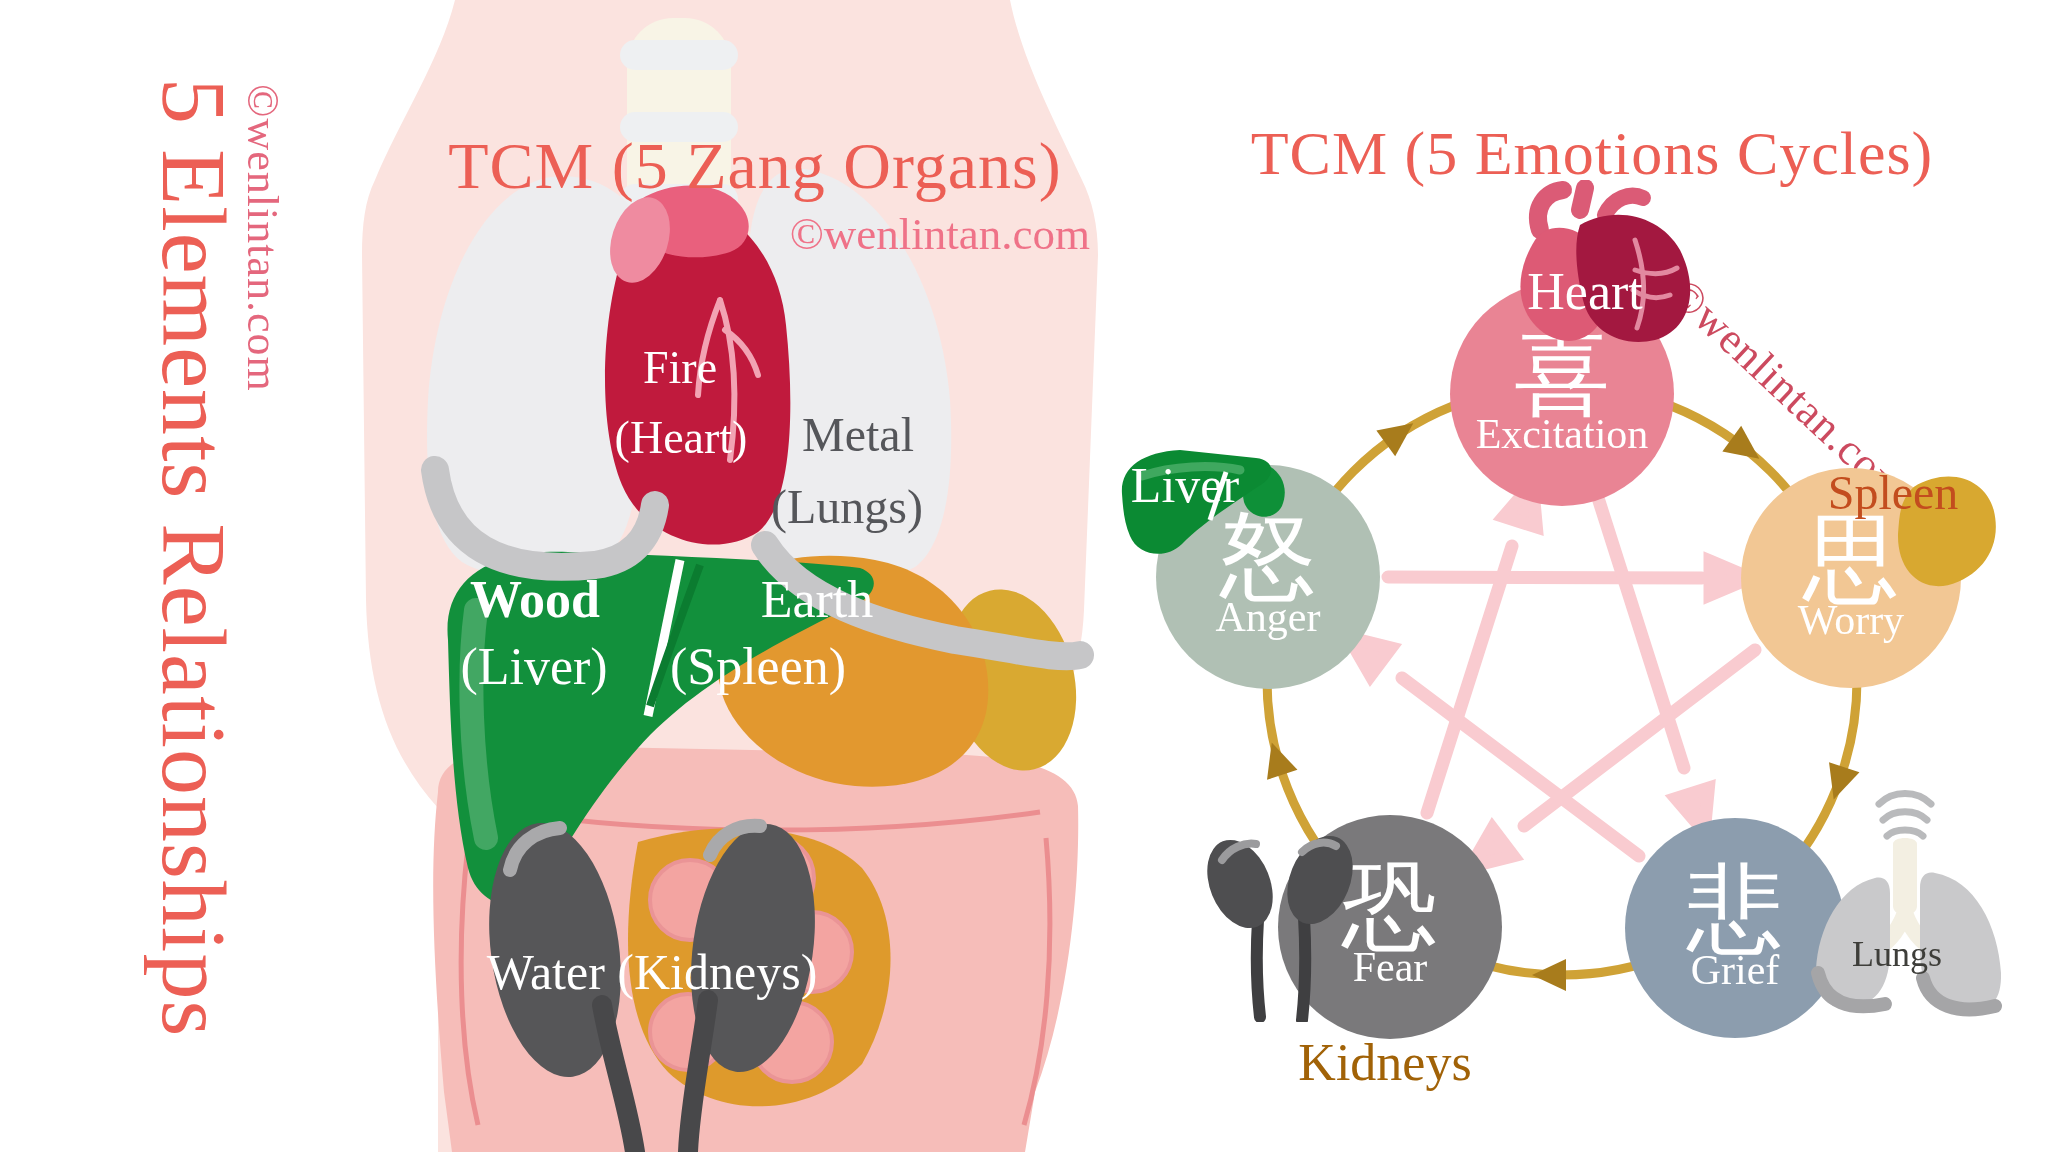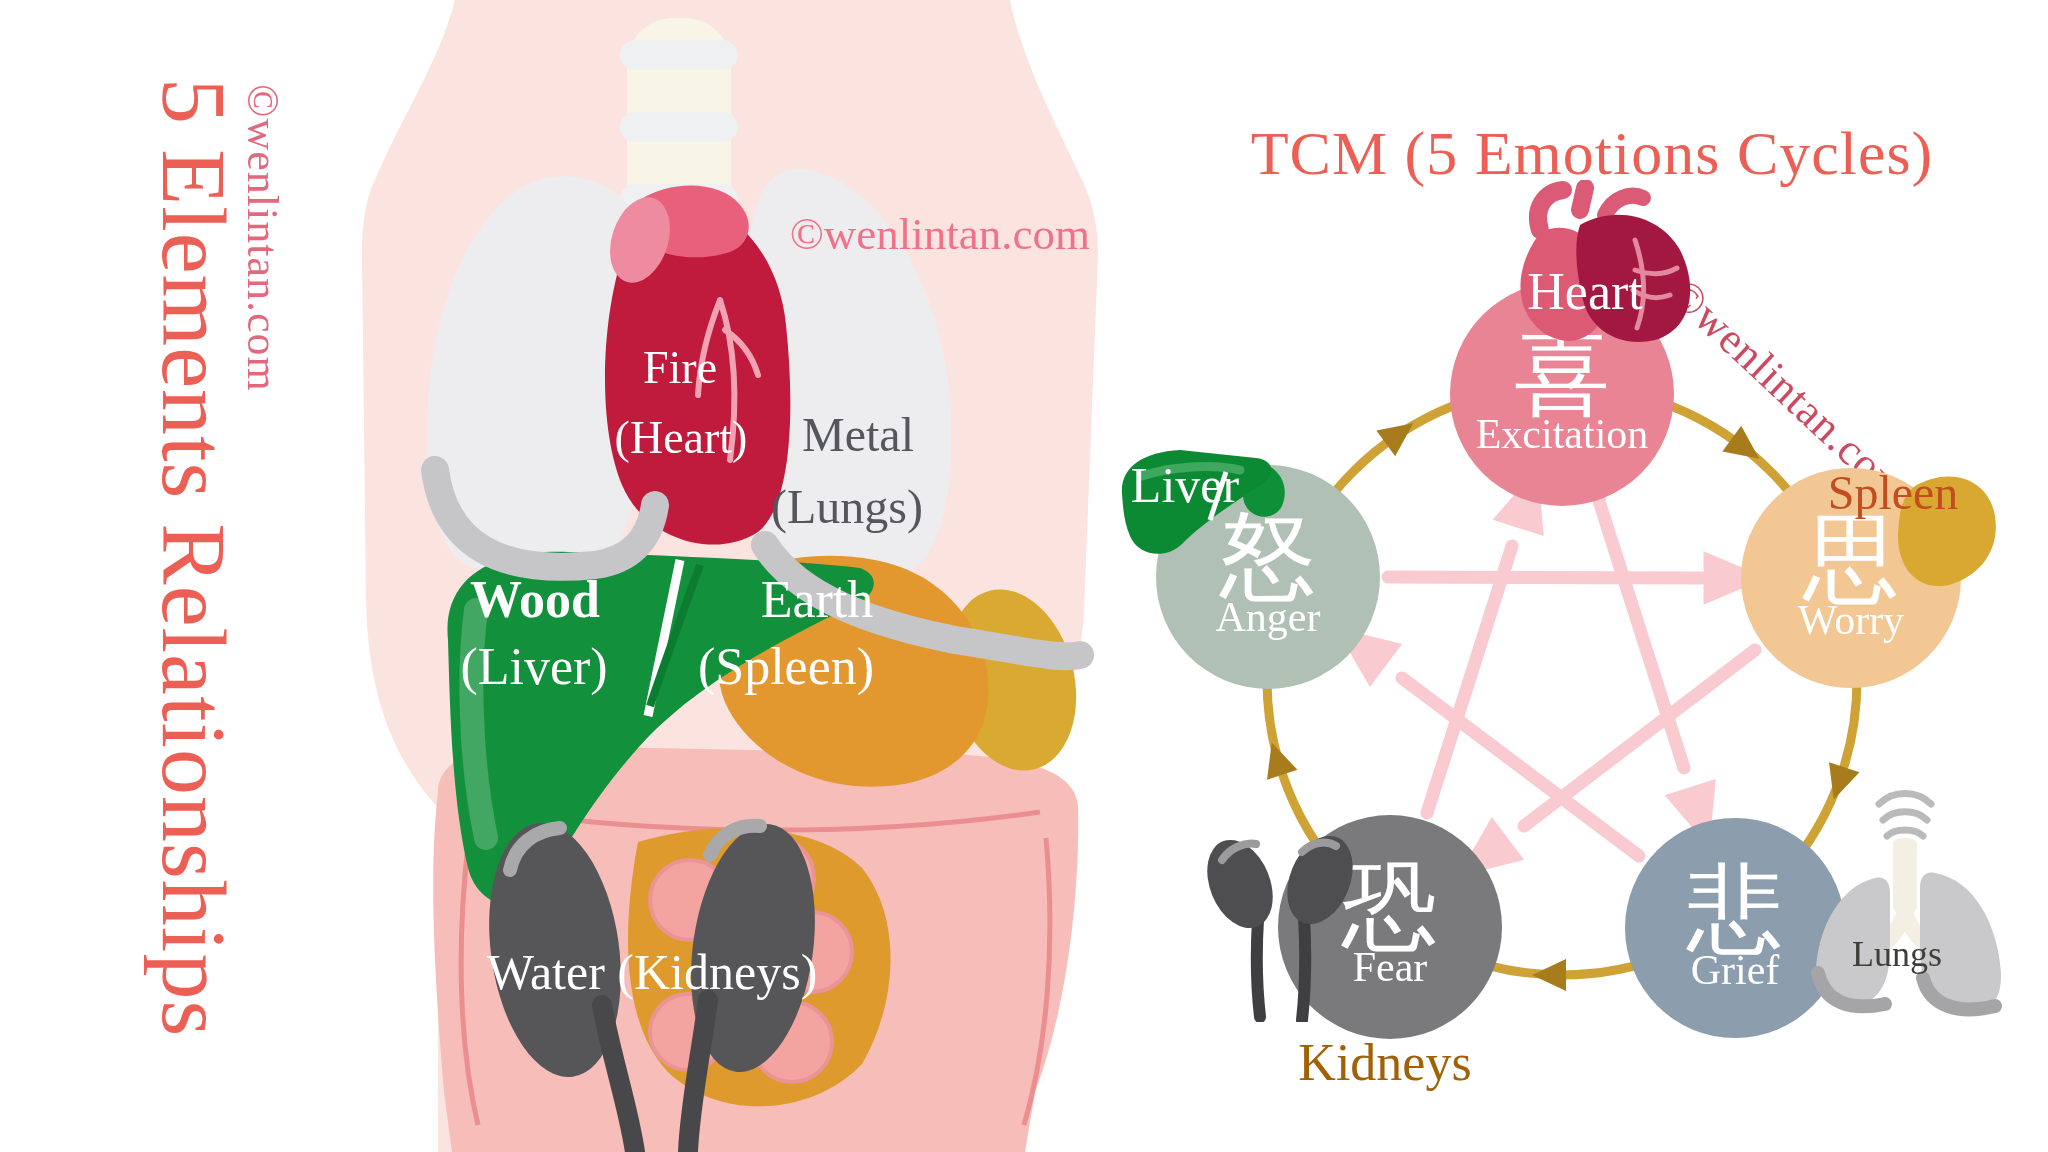--- a/index.html
+++ b/index.html
@@ -93,30 +93,31 @@
     <path d="M425,545 C460,600 540,625 615,640 C680,650 720,660 740,655" stroke="#c6c6c8" stroke-width="28" fill="none" stroke-linecap="round"></path>
 
     <ellipse cx="215" cy="950" rx="64" ry="128" fill="#565658" transform="rotate(-8 215 950)"></ellipse>
     <ellipse cx="413" cy="948" rx="60" ry="125" fill="#565658" transform="rotate(8 413 948)"></ellipse>
     <path d="M170,870 C175,845 195,830 220,828" stroke="#a9a9ab" stroke-width="14" fill="none" stroke-linecap="round"></path>
     <path d="M370,855 C378,835 398,824 420,826" stroke="#a9a9ab" stroke-width="14" fill="none" stroke-linecap="round"></path>
     <path d="M262,1005 C272,1060 288,1105 295,1152" stroke="#48484a" stroke-width="20" fill="none" stroke-linecap="round"></path>
     <path d="M368,1000 C360,1060 350,1105 348,1152" stroke="#48484a" stroke-width="20" fill="none" stroke-linecap="round"></path>
   </svg>
 
+  <div class="abs zang-title">TCM (5 Zang Organs)</div>
   <div class="abs zang-wm">©wenlintan.com</div>
 
   <div class="organ-label ctr" style="left:680px;top:368px;font-size:46px;">Fire</div>
   <div class="organ-label ctr" style="left:681px;top:438px;font-size:46px;">(Heart)</div>
   <div class="organ-label ctr lbl-grey" style="left:858px;top:435px;font-size:48px;">Metal</div>
   <div class="organ-label ctr lbl-grey" style="left:847px;top:507px;font-size:48px;">(Lungs)</div>
   <div class="organ-label ctr" style="left:535px;top:600px;font-size:52px;font-weight:bold;">Wood</div>
   <div class="organ-label ctr" style="left:534px;top:667px;font-size:52px;">(Liver)</div>
   <div class="organ-label ctr" style="left:817px;top:600px;font-size:52px;">Earth</div>
-  <div class="organ-label ctr" style="left:758px;top:667px;font-size:52px;margin-left:28px;">(Spleen)</div>
+  <div class="organ-label ctr" style="left:758px;top:667px;font-size:52px;">(Spleen)</div>
   <div class="organ-label ctr" style="left:652px;top:972px;font-size:50px;">Water (Kidneys)</div>
 
   <div class="abs emo-title">TCM (5 Emotions Cycles)</div>
   <div class="emo-wm">©wenlintan.com</div>
 
   <svg class="abs" style="left:1150px;top:240px;" width="898" height="840" viewBox="0 0 898 840">
 
     <g stroke="#f9cbd0" stroke-width="13" fill="#f9cbd0" stroke-linecap="round">
       <line x1="238" y1="337" x2="552" y2="338"></line>
       <polygon points="-6,-17 34,0 -6,17" transform="translate(566,338)"></polygon>

